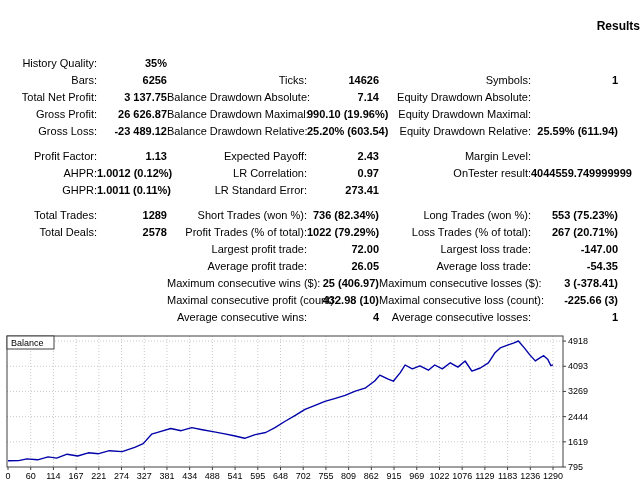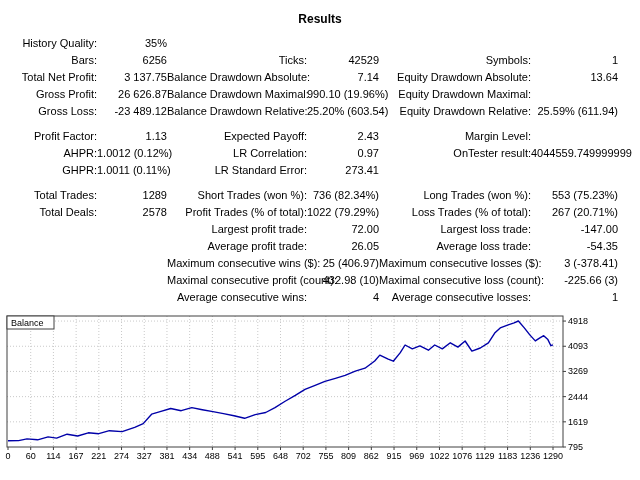--- a/index.html
+++ b/index.html
@@ -2,31 +2,31 @@
 <html><head>
 <meta charset="utf-8">
 <style>
   html,body{margin:0;padding:0;}
   body{
     width:640px;height:480px;position:relative;overflow:hidden;
     background:#ffffff;color:#000;
     font-family:"Liberation Sans", sans-serif;font-size:11px;
   }
   .page-title{
-    text-align:center;font-weight:bold;font-size:12px;
-    margin-top:12px;height:15px;
+    text-align:right;font-weight:bold;font-size:12px;
+    margin-top:19px;height:15px;
   }
-  #stats{margin:8px 0 0 2px;width:616px;}
+  #stats{margin:21px 0 0 2px;width:616px;}
   .block{margin-bottom:8px;}
   .srow{display:grid;grid-template-columns:95px 70px 140px 72px 152px 87px;}
   .cell{
     height:17px;line-height:17px;text-align:right;white-space:nowrap;
     overflow:visible;
   }
-  .value{font-weight:normal;}
+  .value{font-weight:bold;}
   #chart{position:absolute;left:0;top:330;width:640px;height:150px;}
   svg text{font-family:"Liberation Sans", sans-serif;}
 </style>
 </head>
 <body>
 
 <div class="page-title">Results</div>
 
 <div id="stats">
     <div class="block">
@@ -35,31 +35,30 @@
         <div class="cell value">35%</div>
         <div class="cell label"></div>
         <div class="cell value"></div>
         <div class="cell label"></div>
         <div class="cell value"></div>
       </div>
       <div class="srow">
         <div class="cell label">Bars:</div>
         <div class="cell value">6256</div>
         <div class="cell label">Ticks:</div>
-        <div class="cell value">42529</div>
+        <div class="cell value">14626</div>
         <div class="cell label">Symbols:</div>
         <div class="cell value">1</div>
       </div>
       <div class="srow">
         <div class="cell label">Total Net Profit:</div>
         <div class="cell value">3 137.75</div>
         <div class="cell label">Balance Drawdown Absolute:</div>
         <div class="cell value">7.14</div>
         <div class="cell label">Equity Drawdown Absolute:</div>
-        <div class="cell value">13.64</div>
       </div>
       <div class="srow">
         <div class="cell label">Gross Profit:</div>
         <div class="cell value">26 626.87</div>
         <div class="cell label">Balance Drawdown Maximal:</div>
         <div class="cell value">990.10 (19.96%)</div>
         <div class="cell label">Equity Drawdown Maximal:</div>
       </div>
       <div class="srow">
         <div class="cell label">Gross Loss:</div>

